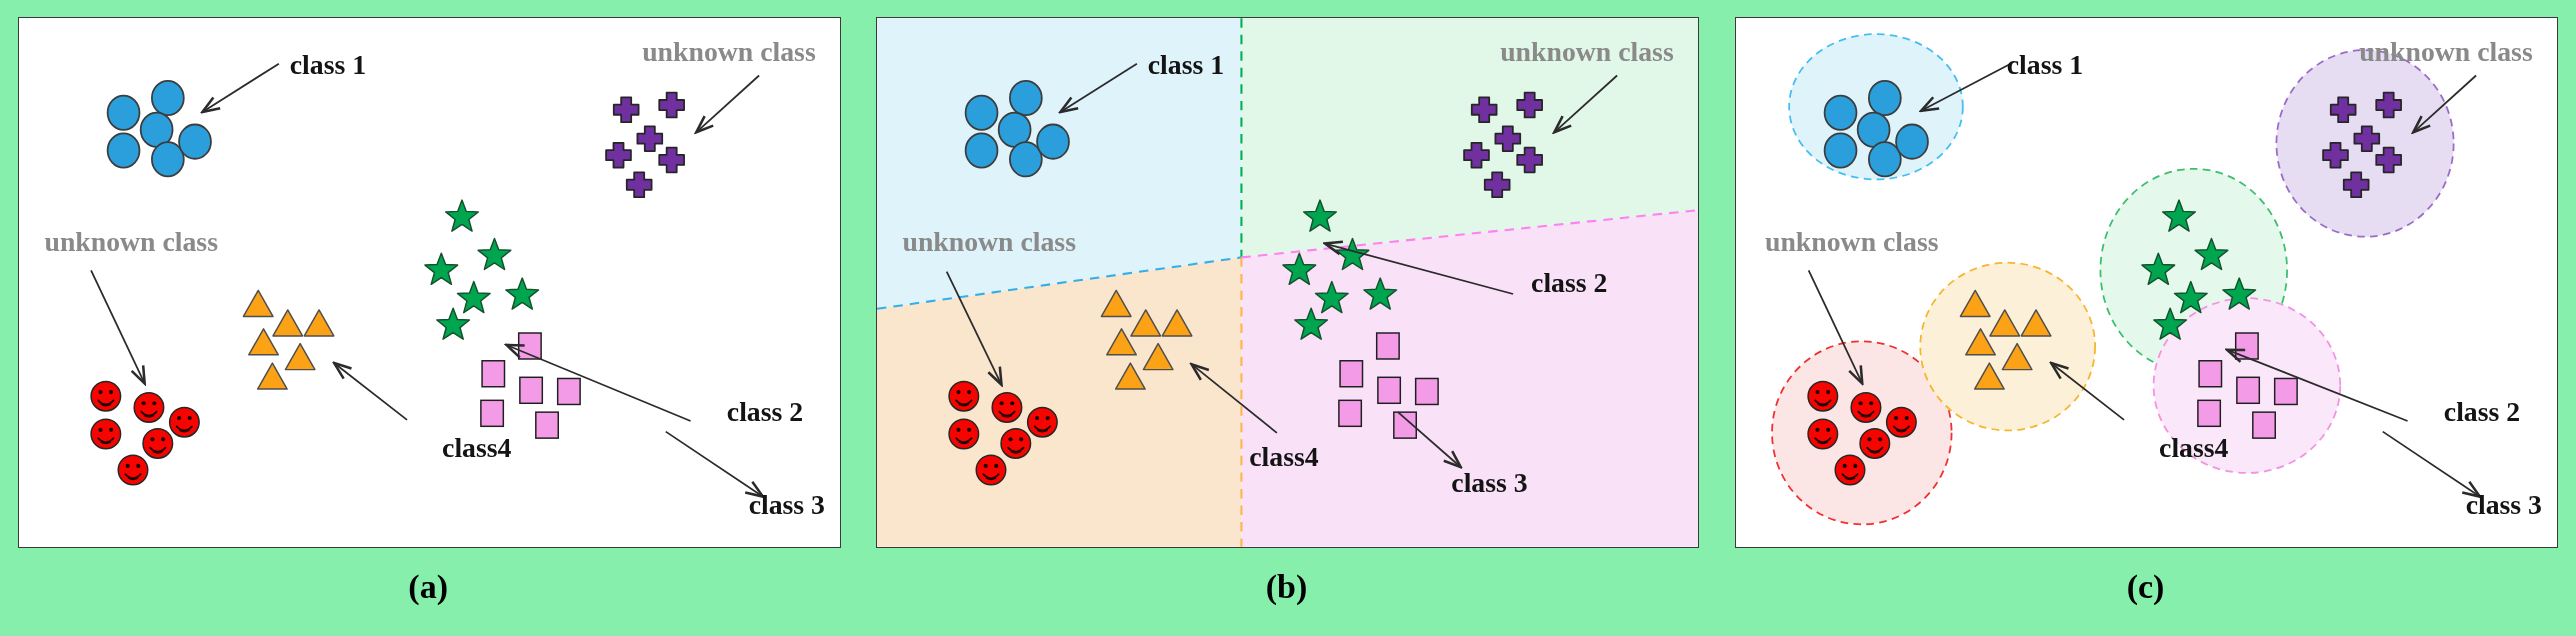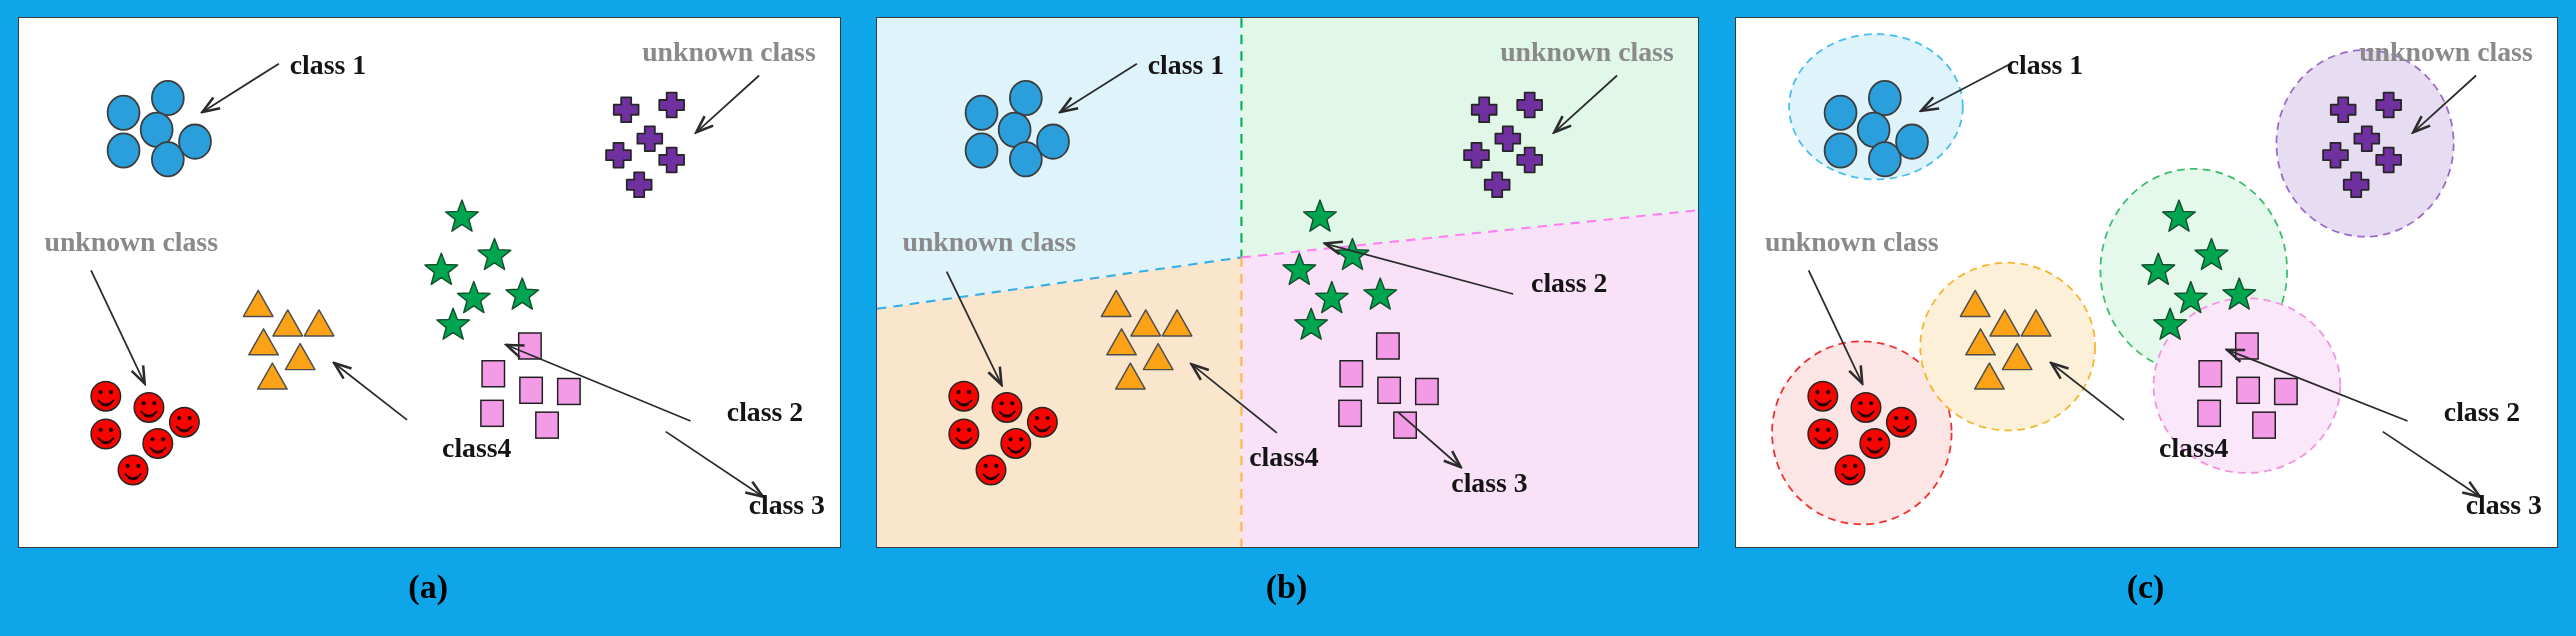--- a/index.html
+++ b/index.html
@@ -1,16 +1,16 @@
 <!DOCTYPE html>
 <html style="font-size:9.5px"><head>
 <meta charset="utf-8">
 <style>
   html,body{margin:0;padding:0;background:#ffffff;}
-  .figure{position:relative;width:2576px;height:636px;background:#0ea5e9;
+  .figure{position:relative;width:2576px;height:636px;background:#86efac;
           font-family:"Liberation Serif","DejaVu Serif",serif;}
   .panel{position:absolute;top:16.5px;width:821px;height:529px;background:#ffffff;
          border:1.8px solid #3a3a3a;box-sizing:content-box;}
   #panel-a{left:17.7px;} #panel-b{left:876px;} #panel-c{left:1735px;}
   .panel svg{position:absolute;left:0;top:0;width:100%;height:100%;display:block;}
   .caption{position:absolute;top:568px;width:821px;text-align:center;
            font-weight:bold;font-size:34px;color:#000;}
   #caption-a{left:17.7px;} #caption-b{left:876px;} #caption-c{left:1735px;}
   text.cls-label{font-family:"Liberation Serif","DejaVu Serif",serif;
                  font-weight:bold;font-size:47px;}

